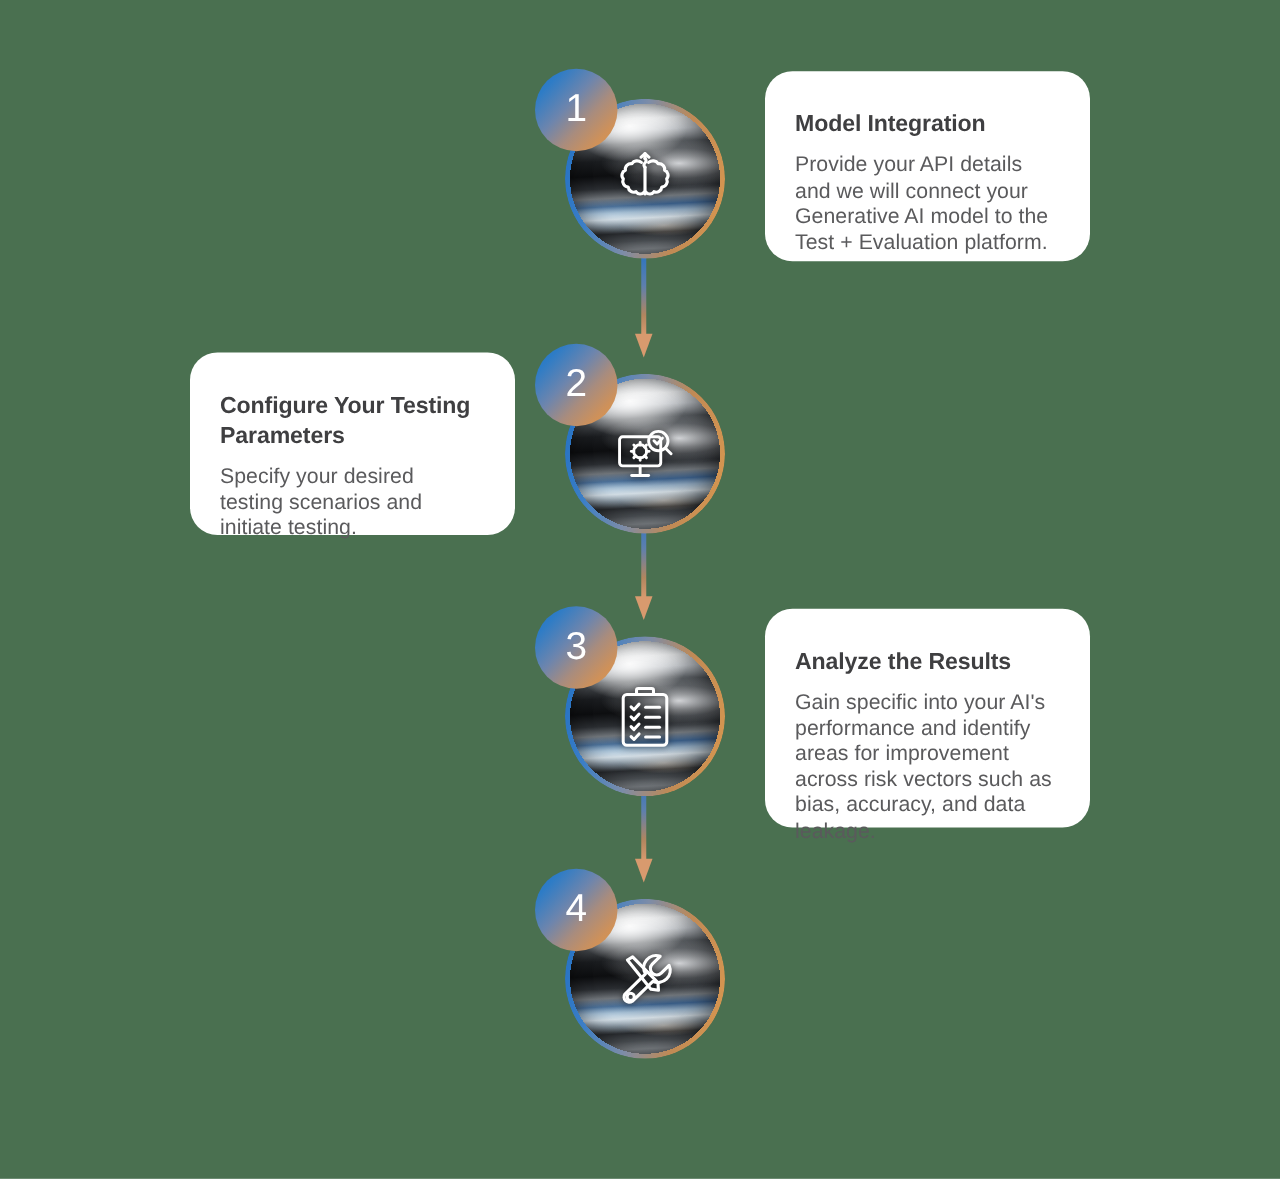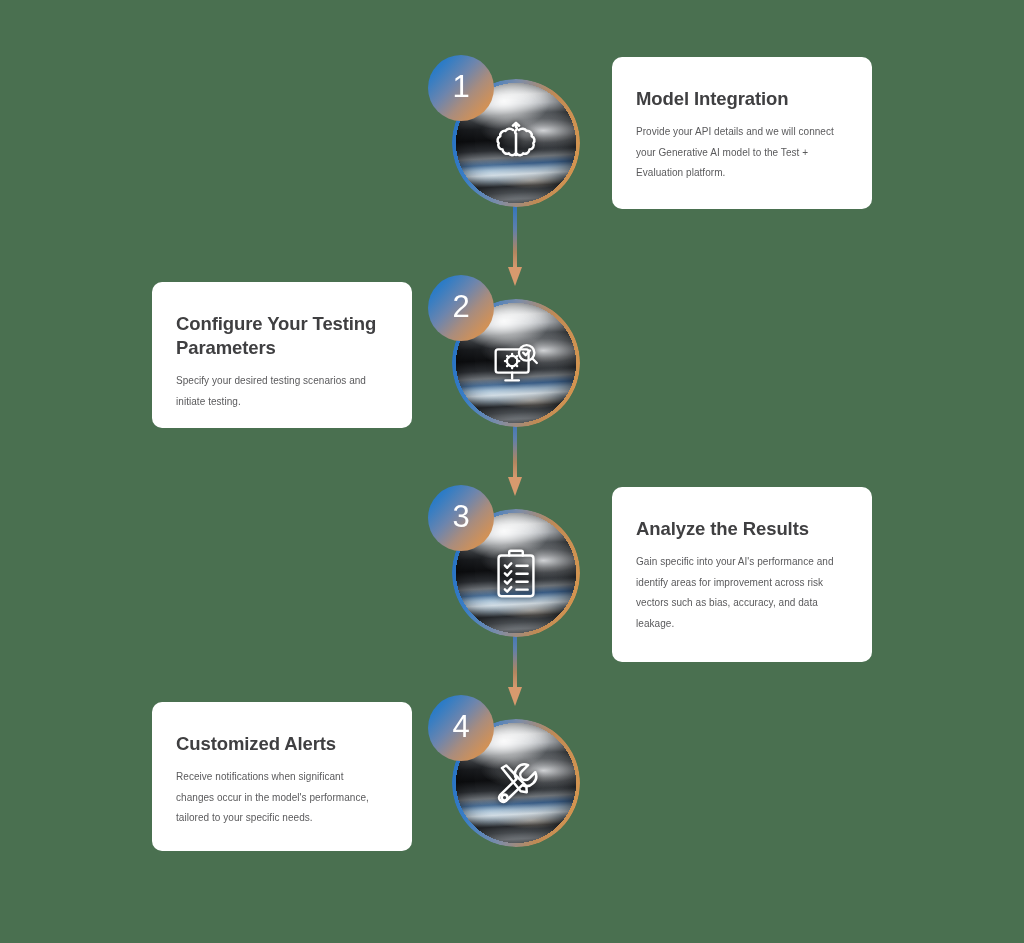--- a/index.html
+++ b/index.html
@@ -19,33 +19,33 @@
   #stage {
     position: relative;
     width: 1024px;
     height: 943px;
   }
 
   
   .card {
     position: absolute;
     background: #ffffff;
-    border-radius: 10px;
+    border-radius: 22px;
     padding: 30px 28px 26px 24px;
   }
   .card-title {
     font-size: 18.5px;
     font-weight: 700;
     color: #3f3f41;
     letter-spacing: -0.1px;
     line-height: 24px;
     margin-bottom: 11px;
   }
   .card-body {
-    font-size: 10px;
+    font-size: 17px;
     font-weight: 400;
     color: #5a5a5c;
     line-height: 20.5px;
     letter-spacing: 0.05px;
   }
 
   .card.c1 { left: 612px; top: 57px;  width: 260px; height: 152px; }
   .card.c2 { left: 152px; top: 282px; width: 260px; height: 146px; }
   .card.c3 { left: 612px; top: 487px; width: 260px; height: 175px; }
   .card.c4 { left: 152px; top: 702px; width: 260px; height: 149px; }
@@ -294,18 +294,14 @@
       <svg viewBox="0 0 64 64" fill="none" stroke="#ffffff" stroke-width="2.6" stroke-linecap="round" stroke-linejoin="round">
         <path d="M44.5 13.5 38 20a5.2 5.2 0 0 0 7.4 7.4l6.5-6.5a10 10 0 0 1-13.4 13.2L21.5 50.6a4.3 4.3 0 0 1-6-6L32.4 28A10 10 0 0 1 44.5 13.5z"></path>
         <path d="M17.5 16.5l4.3-2.6 20.9 21.3.4 6.3-6.2-.9z"></path>
         <circle cx="20.2" cy="47" r="3"></circle>
       </svg>
     </div>
     <div class="badge">
       <span>4</span>
     </div>
   </div>
-  <div class="card c4">
-    <div class="card-title">Customized Alerts</div>
-    <div class="card-body">Receive notifications when significant changes occur in the model's performance, tailored to your specific needs.</div>
-  </div>
 
 </div>
 
 </body></html>

